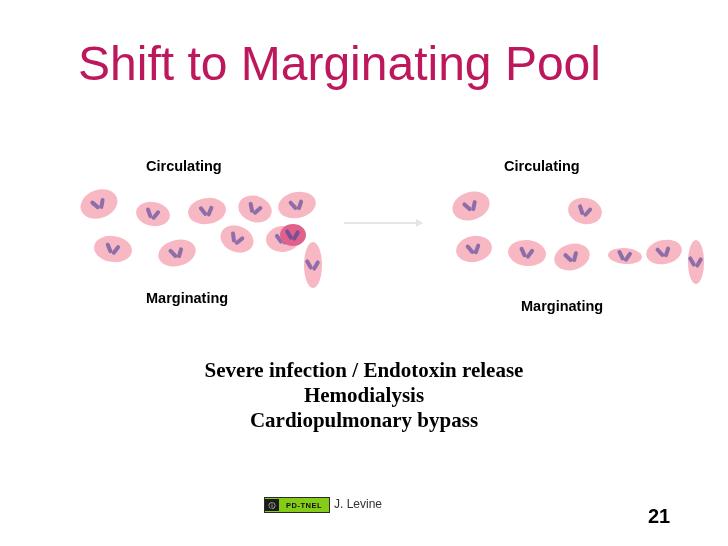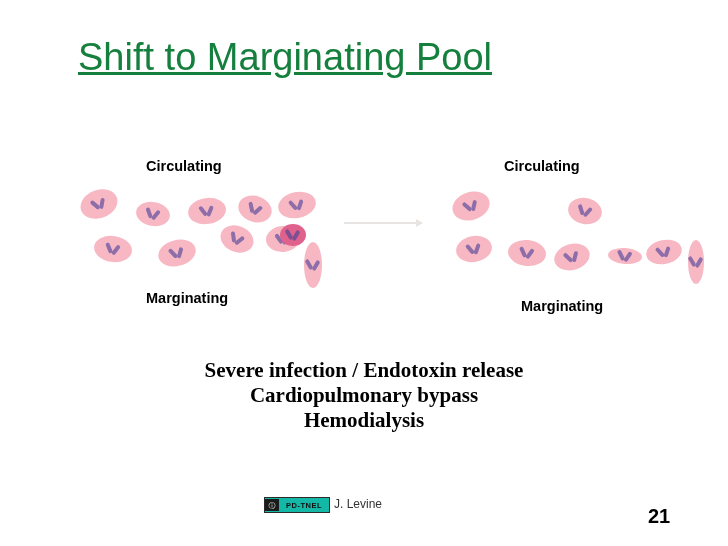--- a/index.html
+++ b/index.html
@@ -16,27 +16,26 @@
   }
   .slide {
     position: absolute;
     inset: 0;
     background: #ffffff;
   }
   #slide-title {
     position: absolute;
     left: 78px;
     top: 36px;
-    font-size: 38px;
+    font-size: 48px;
     font-weight: normal;
-    color: #15803d;
+    color: #be185d;
     font-family: "Liberation Sans", sans-serif;
     letter-spacing: 0px;
     white-space: nowrap;
-    text-decoration: underline;
   }
 
   
   .diagram {
     position: absolute;
     left: 16px;
     top: 140px;
     width: 728px;
     height: 200px;
   }
@@ -121,21 +120,21 @@
   .caption div { margin: 0; }
   .cap1 { padding-left: 0px; }
 
   
   .footer-logo {
     position: absolute;
     left: 264px;
     top: 497px;
     width: 64px;
     height: 14px;
-    background: #14b8a6;
+    background: #84cc16;
     border: 1px solid #2b2b2b;
     display: flex;
     align-items: center;
   }
   .footer-logo .swatch {
     width: 14px;
     height: 12px;
     background: #1b1b1b;
     margin-left: 0px;
     display: flex;
@@ -248,22 +247,22 @@
           <div class="nuc"></div>
         </div>
         <div class="cell" style="left: 672px; top: 100px; width: 16px; height: 44px; transform: rotate(0deg);">
           <div class="nuc"></div>
         </div>
       </div>
   </div>
 
   <div class="caption">
     <div class="cap1">Severe infection / Endotoxin release</div>
+    <div>Hemodialysis</div>
     <div>Cardiopulmonary bypass</div>
-    <div>Hemodialysis</div>
   </div>
 
   <div class="footer-logo">
     <div class="swatch">
         <span>ⓘ</span>
       </div>
     <div class="logotext">PD-TNEL</div>
   </div>
 
   <div class="author">J. Levine</div>

